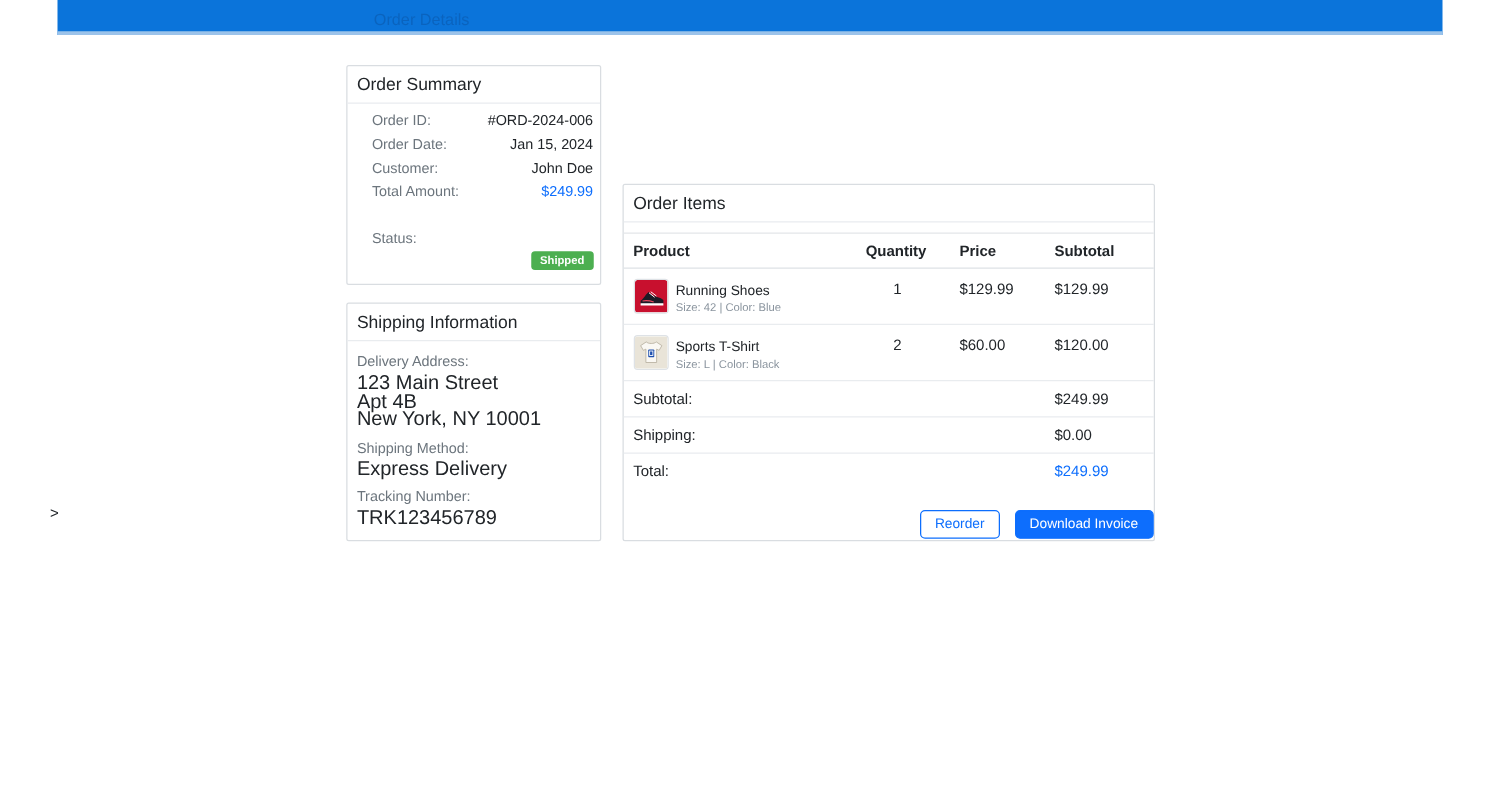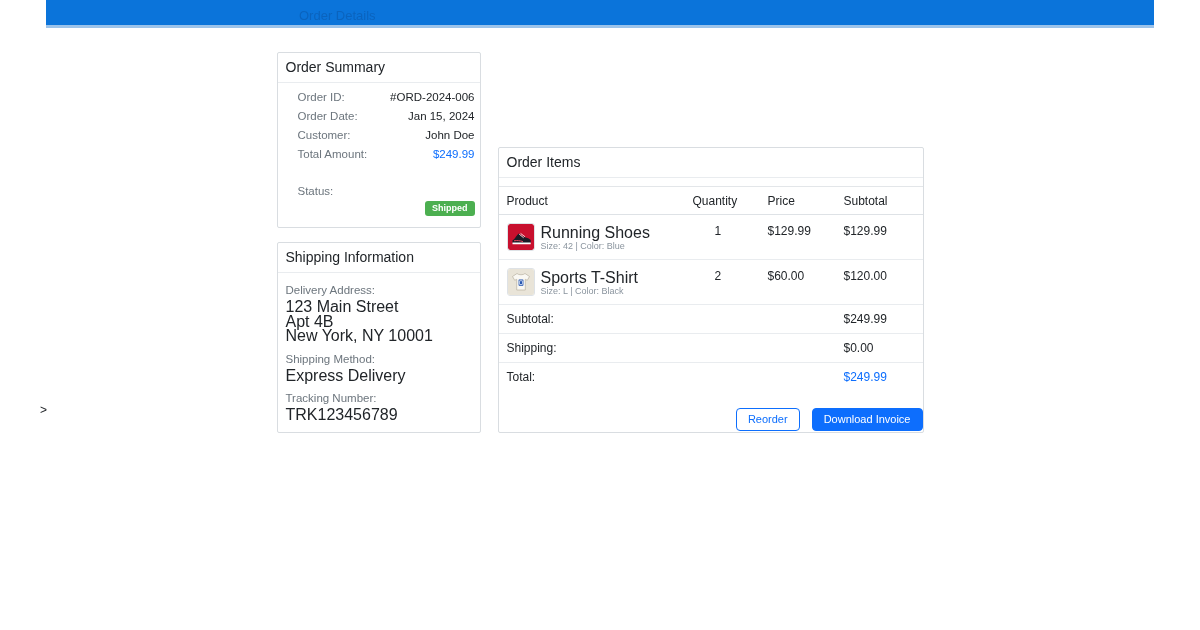--- a/index.html
+++ b/index.html
@@ -89,21 +89,21 @@
   }
   
   .items-table { margin-top: 8px; border-top: 1px solid #e3e6e9; }
   .tr {
     display: grid;
     grid-template-columns: 194px 75px 76px 1fr;
   }
   .th-row { border-bottom: 1px solid #dee2e6; }
   .th {
     font-size: 12px;
-    font-weight: normal;
+    font-weight: bold;
     color: #212529;
     padding: 7px 0 6px;
   }
   .th.first, .td.first { padding-left: 8px; }
   .item-row { border-bottom: 1px solid #e9ecef; min-height: 45px; }
   .td { font-size: 12px; color: #212529; padding-top: 9px; }
   .td.qty { padding-left: 22px; }
   .product-cell {
     display: flex;
     gap: 6px;
@@ -112,21 +112,21 @@
   .thumb {
     width: 28px; height: 28px;
     border: 1px solid #dee2e6;
     border-radius: 3px;
     overflow: hidden;
     flex: 0 0 28px;
     background: #fff;
   }
   .thumb svg { display: block; width: 26px; height: 26px; margin: 0; }
   .pinfo { padding-top: 4px; }
-  .pname { font-size: 16px; color: #212529; line-height: 12px; }
+  .pname { font-size: 11px; color: #212529; line-height: 12px; }
   .pmeta { font-size: 9px; color: #8a949e; margin-top: 3px; line-height: 9px; }
   .total-row { border-bottom: 1px solid #e9ecef; }
   .total-row .label { font-size: 12px; padding: 7px 0 7px 8px; }
   .total-row .value { font-size: 12px; grid-column: 4; padding: 7px 0; }
   .total-row.grand { border-bottom: none; }
   .total-row.grand .value { color: #0d6efd; }
   .actions {
     display: flex;
     justify-content: flex-end;
     gap: 12px;

